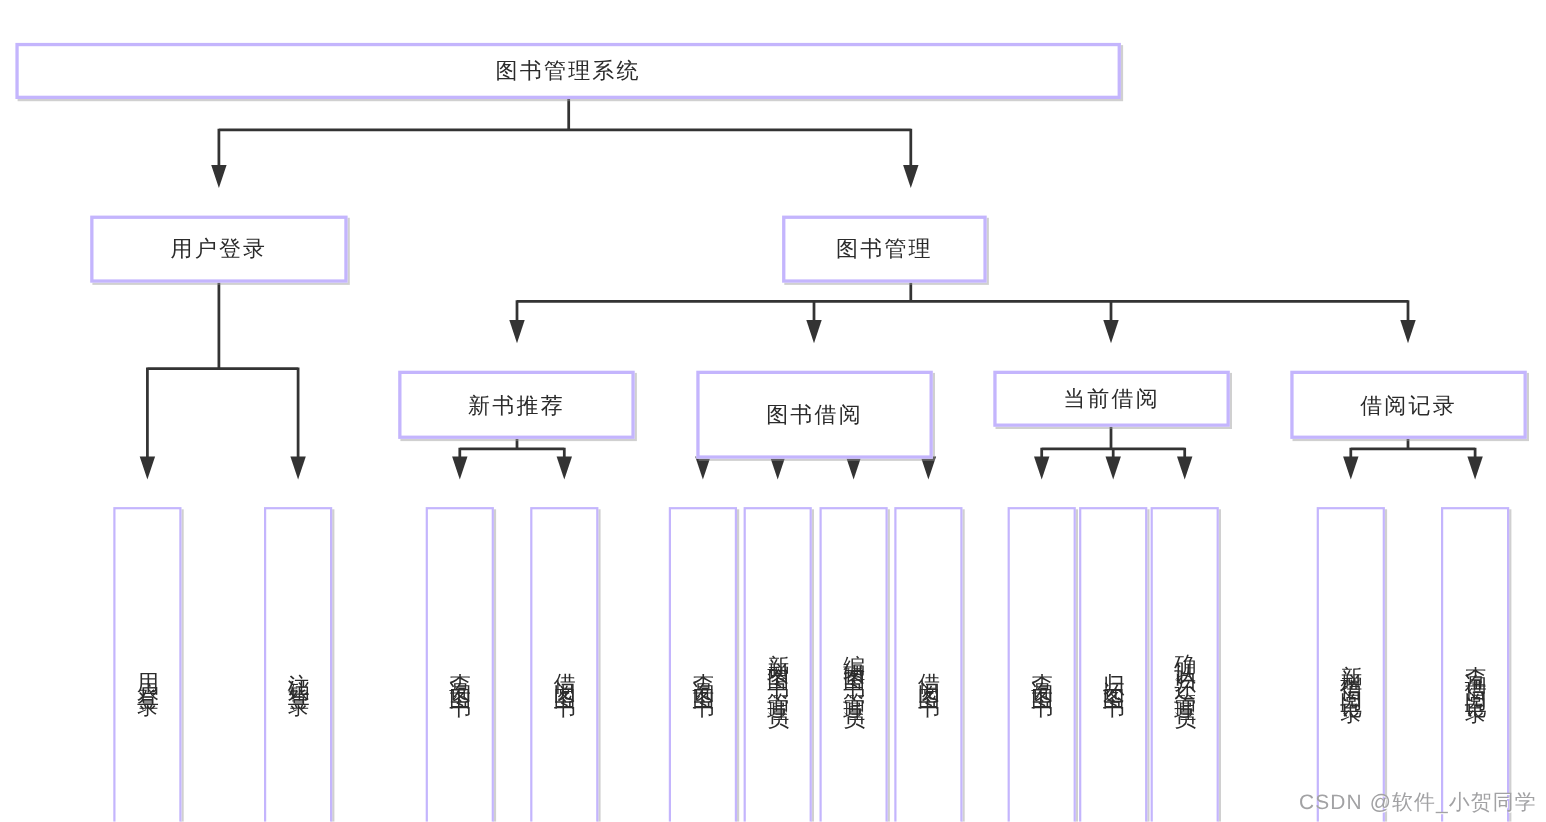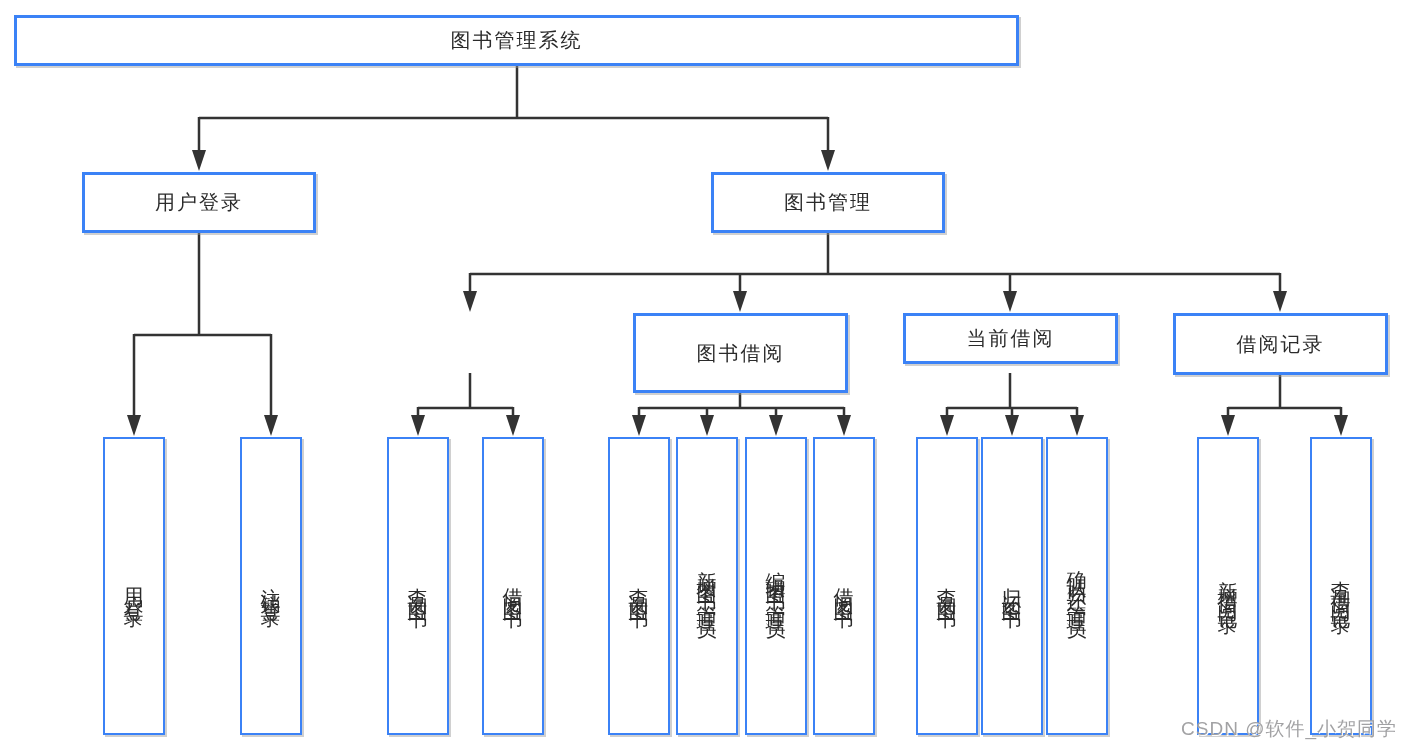--- a/index.html
+++ b/index.html
@@ -18,43 +18,44 @@
   .wires {
     position: absolute;
     left: 0; top: 0;
     width: 1405px;
     height: 747px;
   }
   .node {
     position: absolute;
     box-sizing: border-box;
     background: #ffffff;
-    border: 3px solid #3b82f6;
+    border: 3px solid #c4b5fd;
     color: #2b2b2b;
     display: flex;
     align-items: center;
     justify-content: center;
     font-size: 20px;
     letter-spacing: 2px;
     box-shadow: 2px 2px 0 rgba(150,150,150,0.45);
     white-space: nowrap;
+    margin-top: 24px;
   }
   .leaf {
     border-width: 2.5px;
     writing-mode: vertical-rl;
     text-orientation: mixed;
     letter-spacing: 7px;
     font-size: 20px;
     line-height: 1;
     white-space: normal;
   }
   
   #n-root { left: 14px;  top: 15px;  width: 1005px; height: 51px; }
   #n-user { left: 82px;  top: 172px; width: 234px;  height: 61px; }
-  #n-mgmt { left: 711px; top: 172px; width: 234px;  height: 61px; }
+  #n-mgmt { left: 711px; top: 172px; width: 186px;  height: 61px; }
   #n-rec  { left: 362px; top: 313px; width: 215px;  height: 62px; }
   #n-bor  { left: 633px; top: 313px; width: 215px;  height: 80px; }
   #n-cur  { left: 903px; top: 313px; width: 215px;  height: 51px; }
   #n-his  { left: 1173px;top: 313px; width: 215px;  height: 62px; text-align: right; }
   #l-ul-login  { left: 103px;  top: 437px; width: 62px; height: 298px; }
   #l-ul-logout { left: 240px;  top: 437px; width: 62px; height: 298px; }
   #l-nb-query  { left: 387px;  top: 437px; width: 62px; height: 298px; }
   #l-nb-borrow { left: 482px;  top: 437px; width: 62px; height: 298px; }
   #l-bb-query  { left: 608px;  top: 437px; width: 62px; height: 298px; }
   #l-bb-add    { left: 676px;  top: 437px; width: 62px; height: 298px; }
@@ -122,20 +123,21 @@
       <polygon points="1221,415 1235,415 1228,436"></polygon>
       <polygon points="1334,415 1348,415 1341,436"></polygon>
     </g>
   </svg>
 
   <div class="node" id="n-root">图书管理系统</div>
 
   <div class="node" id="n-user">用户登录</div>
   <div class="node" id="n-mgmt">图书管理</div>
 
+  <div class="node" id="n-rec">新书推荐</div>
   <div class="node" id="n-bor">图书借阅</div>
   <div class="node" id="n-cur">当前借阅</div>
   <div class="node" id="n-his">借阅记录</div>
 
   <div class="node leaf" id="l-ul-login">用户登录</div>
   <div class="node leaf" id="l-ul-logout">注销登录</div>
 
   <div class="node leaf" id="l-nb-query">查询图书</div>
   <div class="node leaf" id="l-nb-borrow">借阅图书</div>
 

